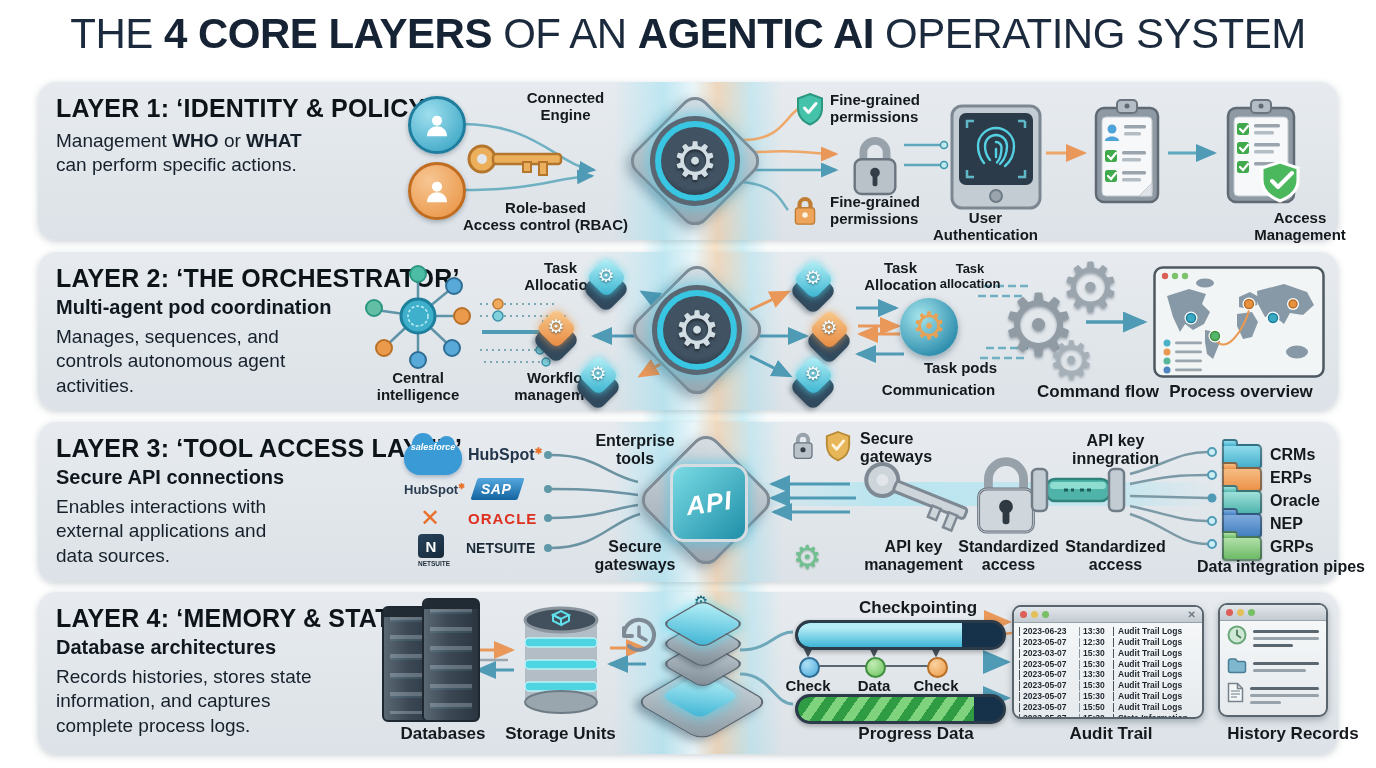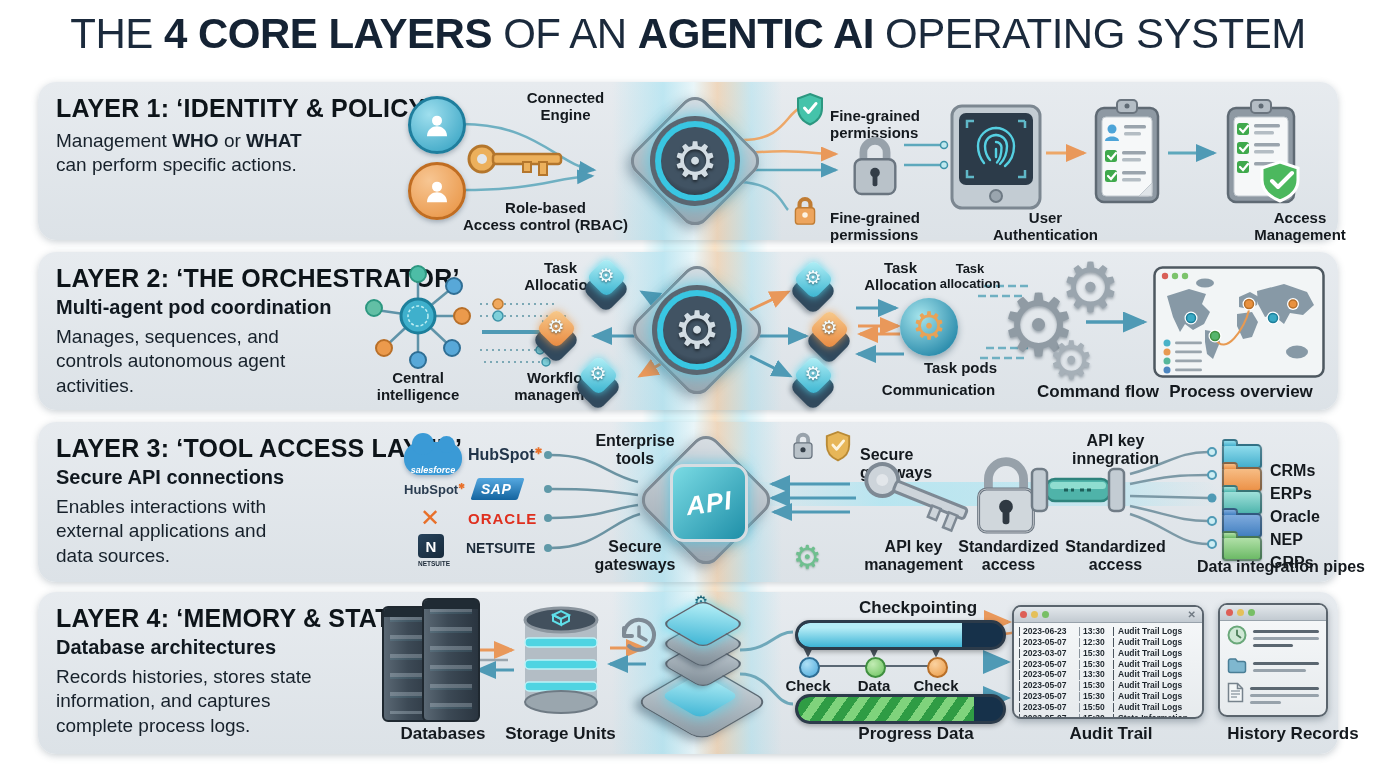--- a/index.html
+++ b/index.html
@@ -26,21 +26,21 @@
     background:linear-gradient(90deg,rgba(120,215,235,0),rgba(150,228,244,.55) 30%,rgba(150,228,244,.35) 80%,rgba(120,215,235,0));}
   .el{position:absolute;z-index:2;}
   .wires{position:absolute;inset:0;z-index:1;pointer-events:none;}
 
   .bh1{font-size:25px;font-weight:800;color:#0d1419;letter-spacing:.2px;white-space:nowrap;}
   .bh2{font-size:20px;font-weight:700;color:#10181f;margin-top:3px;}
   .bdesc{font-size:19px;font-weight:400;color:#17212b;line-height:1.28;white-space:pre-line;margin-top:6px;}
   .bdesc b{font-weight:800;}
   .lbl{position:absolute;z-index:2;font-weight:700;font-size:15px;line-height:1.12;color:#14191e;
        text-align:center;white-space:pre-line;}
-  .lbl.left{text-align:left;margin-top:16px;}
+  .lbl.left{text-align:left;}
   .lbl.s13{font-size:13px;} .lbl.s16{font-size:16px;} .lbl.s17{font-size:17px;}
 
   
   .chip{position:absolute;width:150px;height:150px;z-index:2;}
   .chip .sq{position:absolute;left:25px;top:25px;width:100px;height:100px;border-radius:16px;
     transform:rotate(45deg);background:linear-gradient(145deg,#dbe1e6,#97a3ad);
     box-shadow:0 6px 12px rgba(40,60,80,.35), inset 0 0 0 3px #7e8a94;}
   .chip .ring{position:absolute;left:35px;top:35px;width:80px;height:80px;border-radius:50%;
     background:radial-gradient(circle at 50% 42%,#415363 55%,#27333f 75%);
     box-shadow:0 0 0 5px #5a6671,0 0 18px 5px rgba(62,206,236,.8),inset 0 0 0 6px #39c6e2;}
@@ -122,21 +122,21 @@
   .slab{position:absolute;z-index:2;width:56px;height:56px;border-radius:11px;
     background:linear-gradient(145deg,#c7d1d8,#7e8b95);border:2px solid #596570;
     transform:scaleY(.58) rotate(45deg);box-shadow:0 4px 6px rgba(30,50,65,.35);}
   .slab.glow{background:linear-gradient(145deg,#b9f1f8,#3db4d4);box-shadow:0 0 14px rgba(80,215,240,.9);}
 
   .sap{display:inline-block;transform:skewX(-18deg);background:linear-gradient(180deg,#55a8e0,#14649f);
        padding:2px 10px 2px 7px;border-radius:2px;}
   .sap span{display:inline-block;transform:skewX(18deg);color:#fff;font-weight:800;font-style:italic;font-size:14px;letter-spacing:.5px;}
 
   .cloud{position:relative;width:58px;height:33px;background:#3a9ad6;border-radius:16px;
-    display:flex;align-items:flex-end;justify-content:center;box-shadow:0 2px 4px rgba(40,80,120,.35);}
+    display:flex;align-items:flex-start;justify-content:center;box-shadow:0 2px 4px rgba(40,80,120,.35);}
   .cloud::before{content:"";position:absolute;left:8px;top:-9px;width:22px;height:22px;border-radius:50%;background:#3a9ad6;}
   .cloud::after{content:"";position:absolute;right:7px;top:-6px;width:17px;height:17px;border-radius:50%;background:#3a9ad6;}
   .cloud span{position:relative;z-index:1;color:#fff;font-size:9px;font-weight:700;font-style:italic;}
 
   .nslogo{width:26px;height:24px;background:linear-gradient(145deg,#27435c,#16293a);border-radius:4px;
     color:#fff;font-weight:800;font-size:15px;display:flex;align-items:center;justify-content:center;}
 </style>
 </head>
 <body>
 
@@ -248,21 +248,21 @@
         </g>
         <g fill="none" stroke="#5fb8c8" stroke-width="2.5">
           <path d="M17 24 v-7 h7"></path>
             <path d="M75 17 h-7 M75 17 v7" transform="translate(0,0)"></path>
           <path d="M17 66 v7 h7"></path>
             <path d="M68 73 h7 v-7"></path>
         </g>
         <circle cx="46" cy="92" r="6" fill="#9aa5ae" stroke="#6e7a84" stroke-width="2"></circle>
       </svg>
     </div>
-    <div class="lbl" style="left:935px;top:128px;width:145px;">User
+    <div class="lbl" style="left:875px;top:128px;width:145px;">User
 Authentication</div>
 
     <div class="el" style="left:1054px;top:16px;">
       <svg width="70" height="108" viewBox="0 0 70 108">
         <rect x="4" y="10" width="62" height="94" rx="8" fill="#8e99a3" stroke="#5f6a74" stroke-width="2.5"></rect>
         <rect x="25" y="2" width="20" height="13" rx="4" fill="#b4bdc5" stroke="#6a747e" stroke-width="2"></rect>
         <circle cx="35" cy="8" r="2.5" fill="#5f6a74"></circle>
         <rect x="10" y="19" width="50" height="79" rx="4" fill="#f6f8f9" stroke="#c3cad0"></rect>
         <circle cx="20" cy="31" r="4.5" fill="#4da4d8"></circle>
           <path d="M13 43 c0-6 14-6 14 0 z" fill="#4da4d8"></path>

